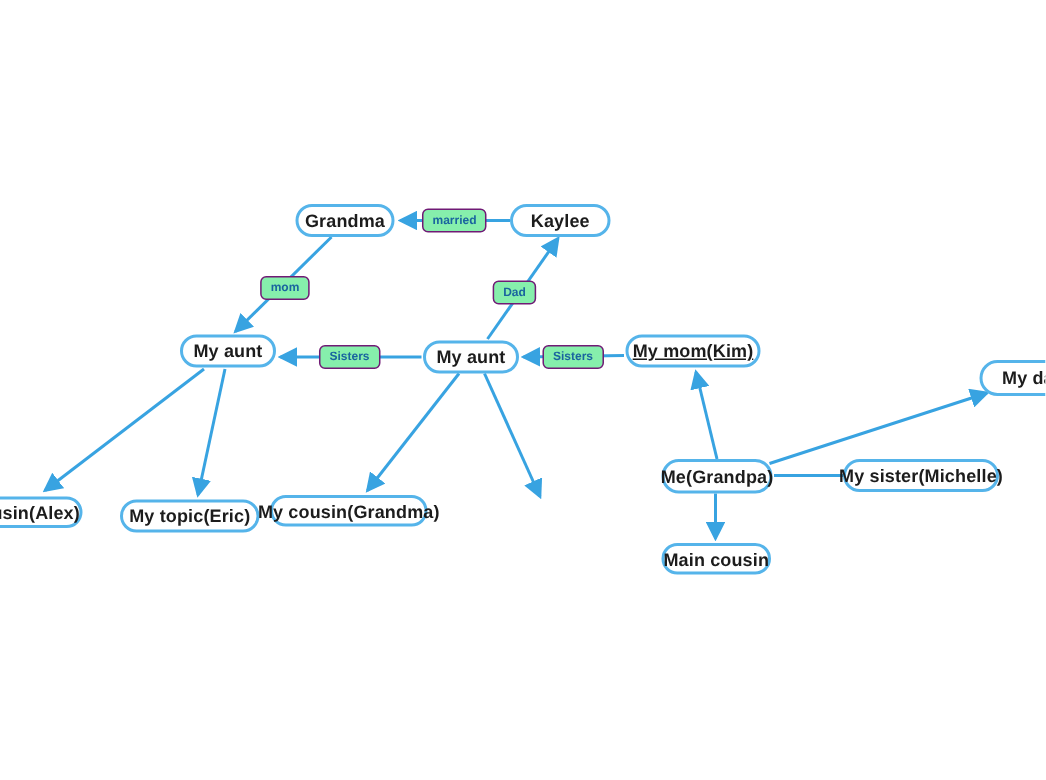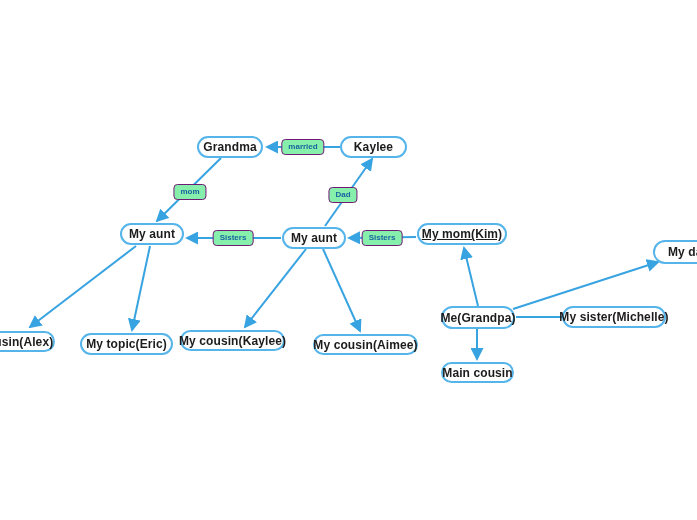--- a/index.html
+++ b/index.html
@@ -72,15 +72,14 @@
     <div class="node" style="left: 340px; top: 136px; width: 67px; height: 22px;">Kaylee</div>
     <div class="node" style="left: 120px; top: 223px; width: 64px; height: 22px;">My aunt</div>
     <div class="node" style="left: 282px; top: 227px; width: 64px; height: 22px;">My aunt</div>
     <div class="node" style="left: 417px; top: 223px; width: 90px; height: 22px; text-decoration: underline;">My mom(Kim)</div>
     <div class="node" style="left: 653px; top: 240px; width: 72px; height: 24px;">My dad</div>
     <div class="node" style="left: 441px; top: 306px; width: 74px; height: 23px;">Me(Grandpa)</div>
     <div class="node" style="left: 562px; top: 306px; width: 104px; height: 22px;">My sister(Michelle)</div>
     <div class="node" style="left: 441px; top: 362px; width: 73px; height: 21px;">Main cousin</div>
     <div class="node" style="left: -42px; top: 331px; width: 97px; height: 21px;">My cousin(Alex)</div>
     <div class="node" style="left: 80px; top: 333px; width: 93px; height: 22px;">My topic(Eric)</div>
-    <div class="node" style="left: 180px; top: 330px; width: 105px; height: 21px;">My cousin(Kaylee)</div>
-    <div class="node" style="left: 313px; top: 334px; width: 105px; height: 21px;">My cousin(Aimee)</div>
+    <div class="node" style="left: 180px; top: 330px; width: 105px; height: 21px;">My cousin(Grandma)</div>
   </div>
 
 </body></html>

